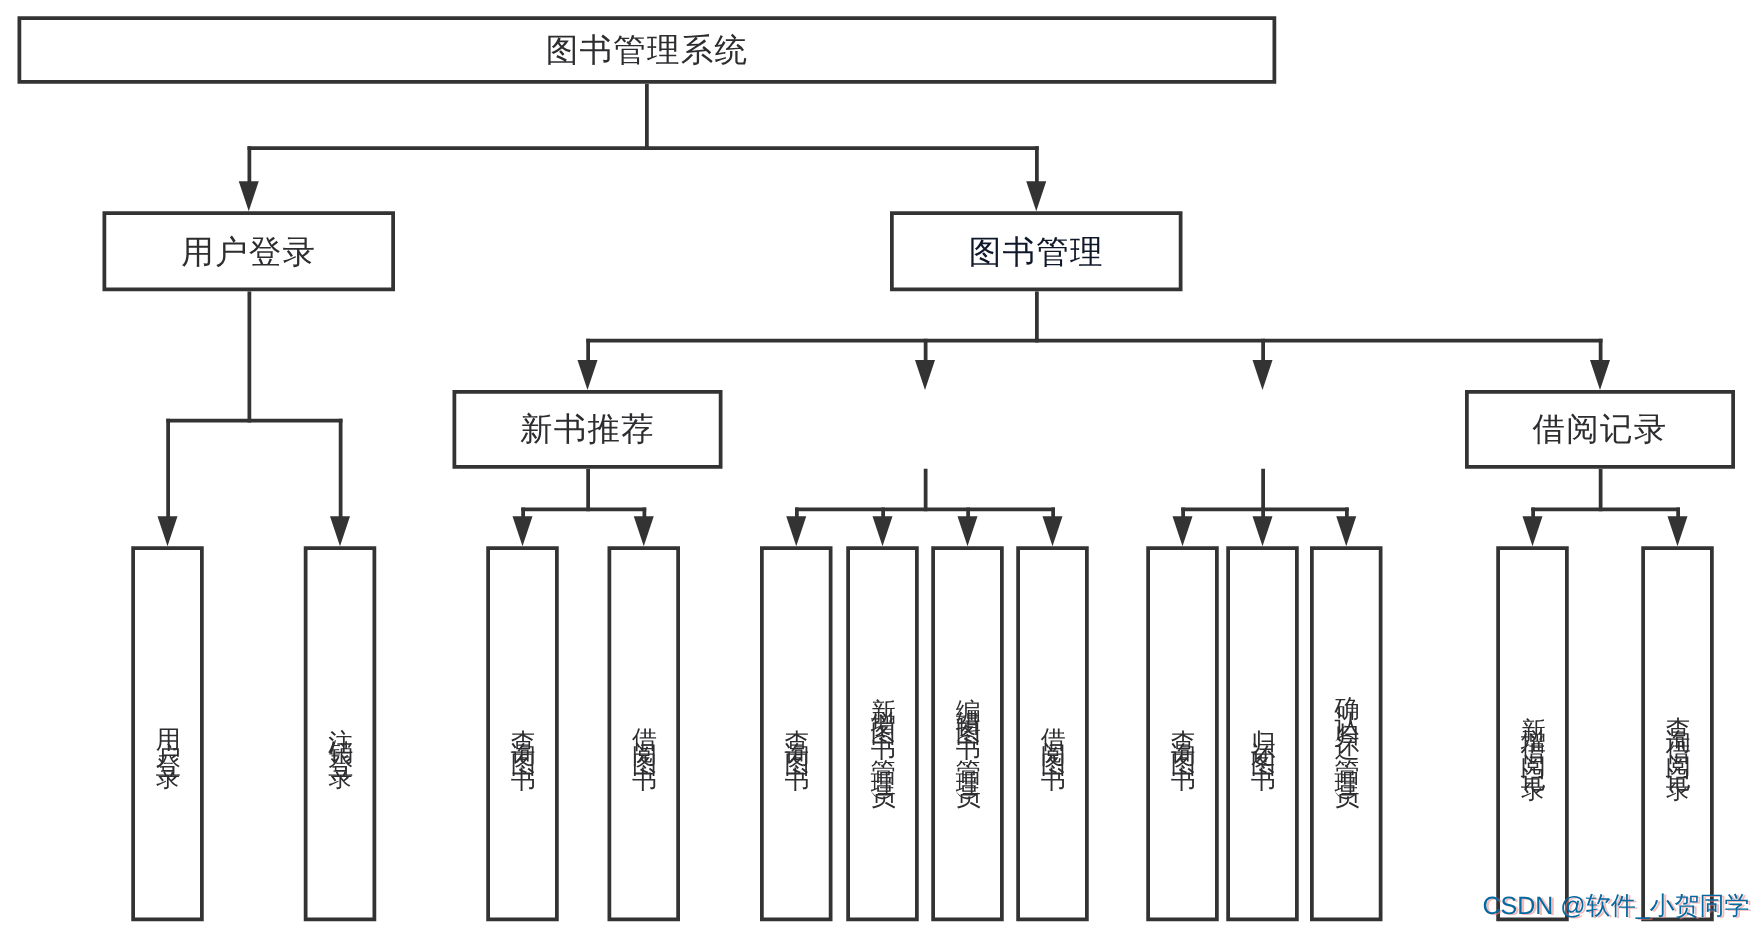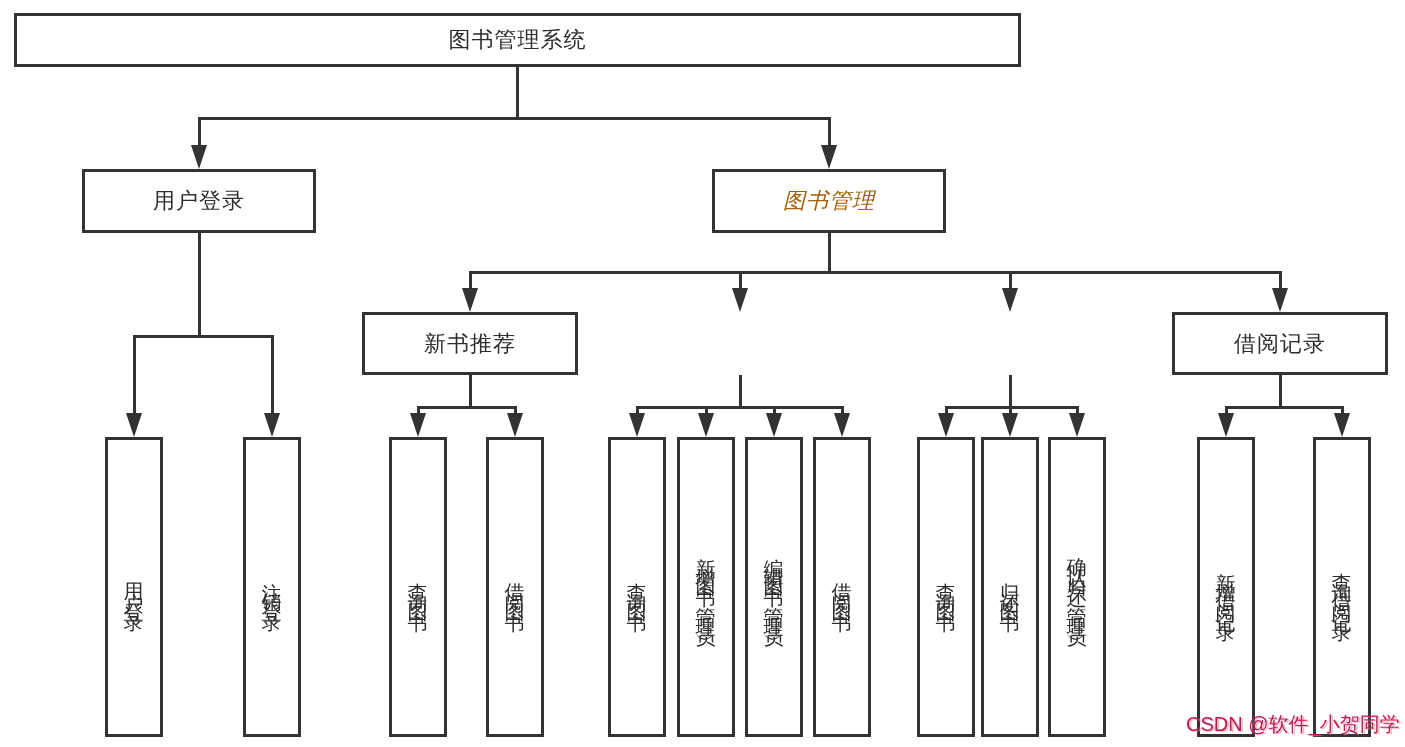--- a/index.html
+++ b/index.html
@@ -13,42 +13,42 @@
   .node{
     position:absolute;
     box-sizing:border-box;
     border:3px solid #333333;
     background:#ffffff;
     display:flex;
     align-items:center;
     justify-content:center;
     color:#2d2d30;
   }
-  .node.h{font-size:22px;letter-spacing:1px;}
+  .node.h{font-size:26px;letter-spacing:1px;}
   .node.v{
     writing-mode:vertical-rl;
     text-orientation:mixed;
     font-size:20px;
     letter-spacing:10px;
     line-height:1;
   }
   .node .lbl{white-space:nowrap;}
   .cline{position:absolute;background:#333333;}
   .arrow{
     position:absolute;
     width:0;height:0;
     border-left:8px solid transparent;
     border-right:8px solid transparent;
     border-top:24px solid #333333;
   }
   .watermark{
     position:absolute;
     left:1186px;top:711px;
     font-size:20px;
-    color:#be185d;
+    color:#0369a1;
     text-shadow:2px 1px 0 rgba(235,130,130,0.55);
     white-space:nowrap;
     z-index:10;
   }
 </style>
 </head>
 <body>
 
 <div id="canvas" style="width: 1405px; height: 747px; background: rgb(255, 255, 255);">
   <span class="watermark">CSDN @软件_小贺同学</span>
@@ -103,21 +103,21 @@
     <div class="cline" style="left: 1225px; top: 406px; width: 3px; height: 22px;"></div>
     <div class="arrow" style="left: 1218px; top: 413px; border-left-width: 8px; border-right-width: 8px; border-top-width: 24px; border-top-color: rgb(51, 51, 51);"></div>
     <div class="cline" style="left: 1341px; top: 406px; width: 3px; height: 22px;"></div>
     <div class="arrow" style="left: 1334px; top: 413px; border-left-width: 8px; border-right-width: 8px; border-top-width: 24px; border-top-color: rgb(51, 51, 51);"></div>
     <div class="node h" style="left: 14px; top: 13px; width: 1007px; height: 54px; border-color: rgb(51, 51, 51); background: rgb(255, 255, 255); color: rgb(45, 45, 48);">
       <span class="lbl">图书管理系统</span>
     </div>
     <div class="node h" style="left: 82px; top: 169px; width: 234px; height: 64px; border-color: rgb(51, 51, 51); background: rgb(255, 255, 255); color: rgb(45, 45, 48);">
       <span class="lbl">用户登录</span>
     </div>
-    <div class="node h" style="left: 712px; top: 169px; width: 234px; height: 64px; border-color: rgb(51, 51, 51); background: rgb(255, 255, 255); color: #a16207; font-style: italic;">
+    <div class="node h" style="left: 712px; top: 169px; width: 234px; height: 64px; border-color: rgb(51, 51, 51); background: rgb(255, 255, 255); color: #0f172a;">
       <span class="lbl">图书管理</span>
     </div>
     <div class="node h" style="left: 362px; top: 312px; width: 216px; height: 63px; border-color: rgb(51, 51, 51); background: rgb(255, 255, 255); color: rgb(45, 45, 48);">
       <span class="lbl">新书推荐</span>
     </div>
     <div class="node h" style="left: 1172px; top: 312px; width: 216px; height: 63px; border-color: rgb(51, 51, 51); background: rgb(255, 255, 255); color: rgb(45, 45, 48);">
       <span class="lbl">借阅记录</span>
     </div>
     <div class="node v" style="left: 105px; top: 437px; width: 58px; height: 300px; border-color: rgb(51, 51, 51); background: rgb(255, 255, 255); color: rgb(45, 45, 48);">
       <span class="lbl">用户登录</span>

